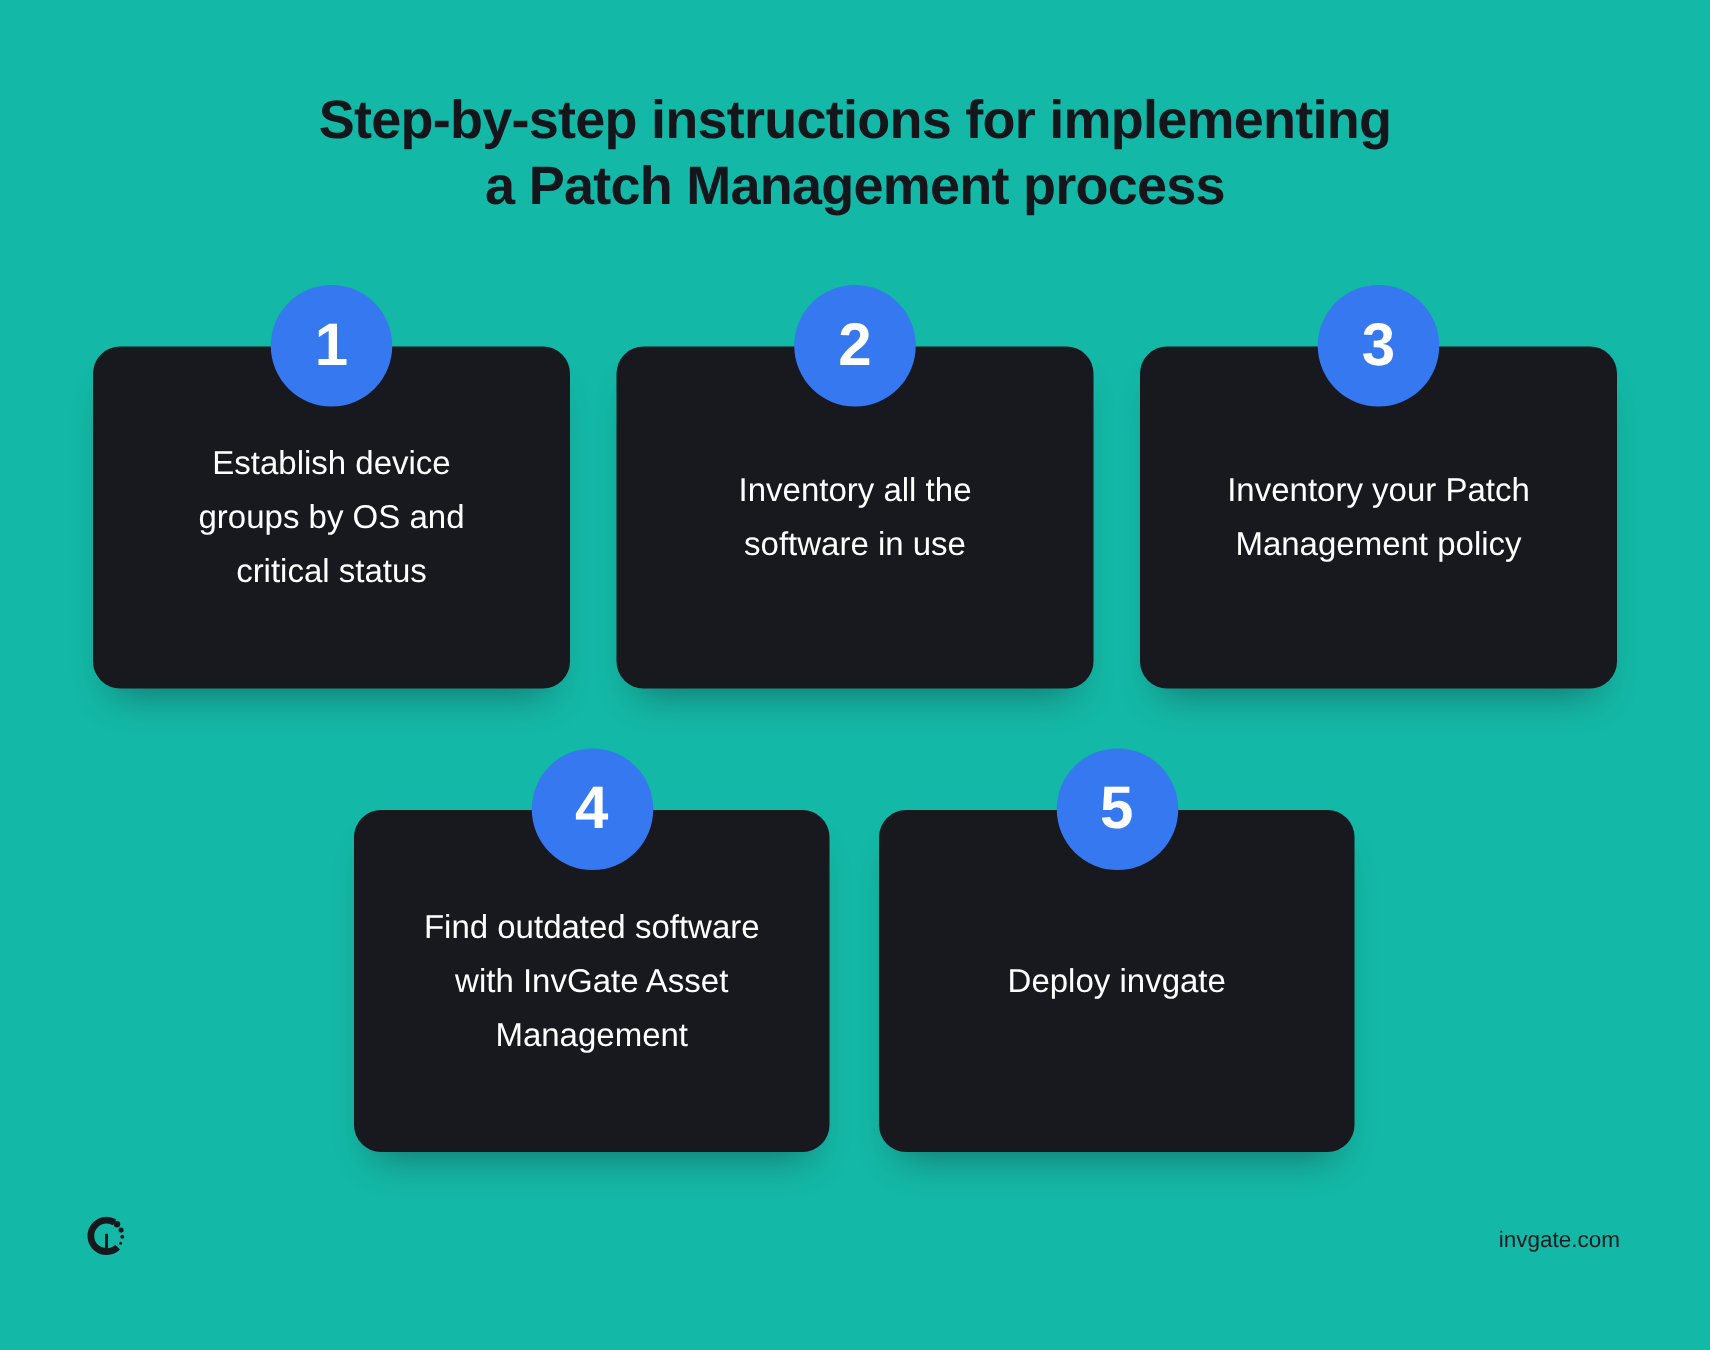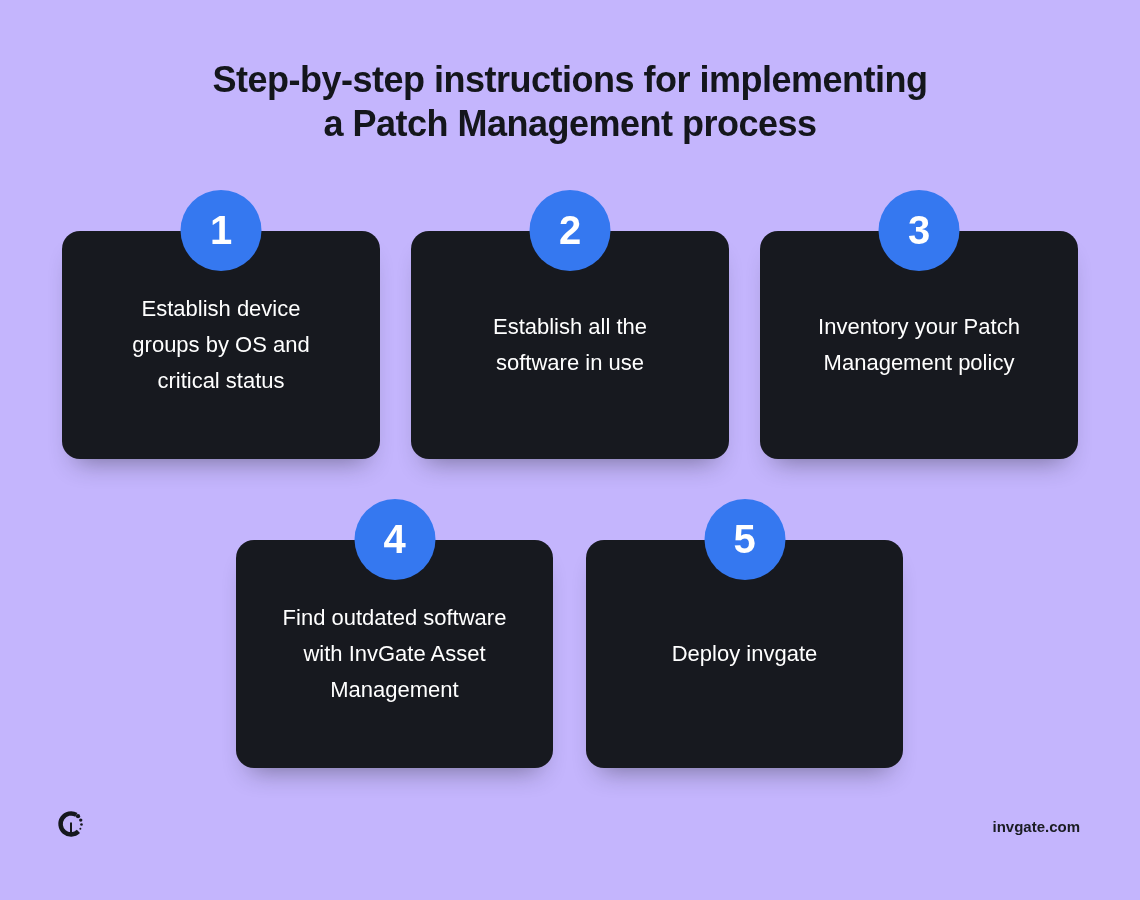--- a/index.html
+++ b/index.html
@@ -4,21 +4,21 @@
 <style>
   html, body { margin: 0; padding: 0; }
   body {
     width: 1140px; height: 900px;
     font-family: "Liberation Sans", sans-serif;
     -webkit-font-smoothing: antialiased;
   }
   .canvas {
     position: relative;
     width: 1140px; height: 900px;
-    background: #c4b5fd;
+    background: #14b8a6;
     overflow: hidden;
   }
   .title {
     position: absolute;
     top: 58px; left: 0; width: 1140px;
     text-align: center;
     font-size: 36px;
     font-weight: 700;
     line-height: 44px;
     letter-spacing: -0.5px;
@@ -67,21 +67,21 @@
   }
   .logo {
     position: absolute;
     left: 56px; top: 808px;
     width: 30px; height: 32px;
   }
   .website {
     position: absolute;
     right: 60px; top: 818px;
     font-size: 15px;
-    font-weight: 700;
+    font-weight: 400;
     color: #1A1C22;
   }
 </style>
 </head>
 <body>
 
 <div class="canvas">
 
   <h1 class="title">Step-by-step instructions for implementing
 a Patch Management process</h1>
@@ -92,21 +92,21 @@
     </div>
     <div class="card-text">Establish device
 groups by OS and
 critical status</div>
   </div>
 
   <div class="card card2">
     <div class="badge">
       <span>2</span>
     </div>
-    <div class="card-text">Establish all the
+    <div class="card-text">Inventory all the
 software in use</div>
   </div>
 
   <div class="card card3">
     <div class="badge">
       <span>3</span>
     </div>
     <div class="card-text">Inventory your Patch
 Management policy</div>
   </div>

